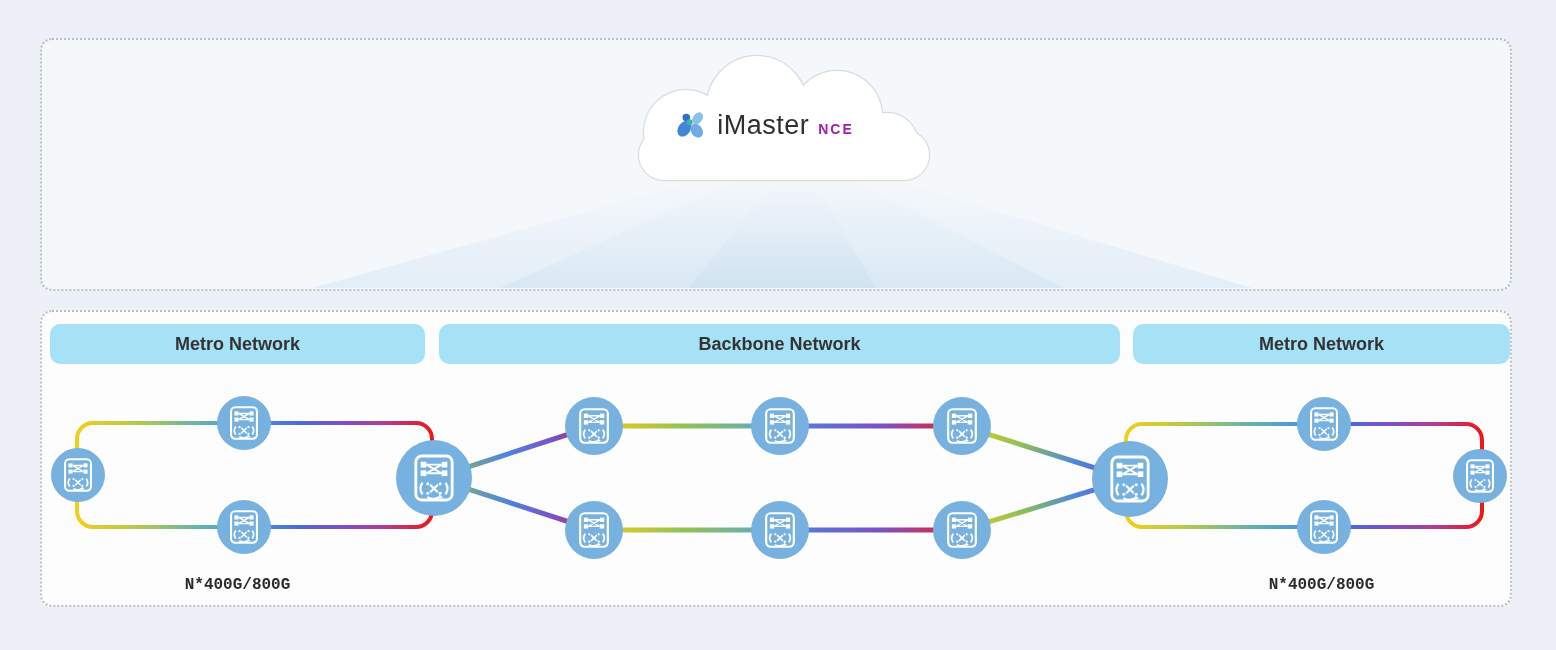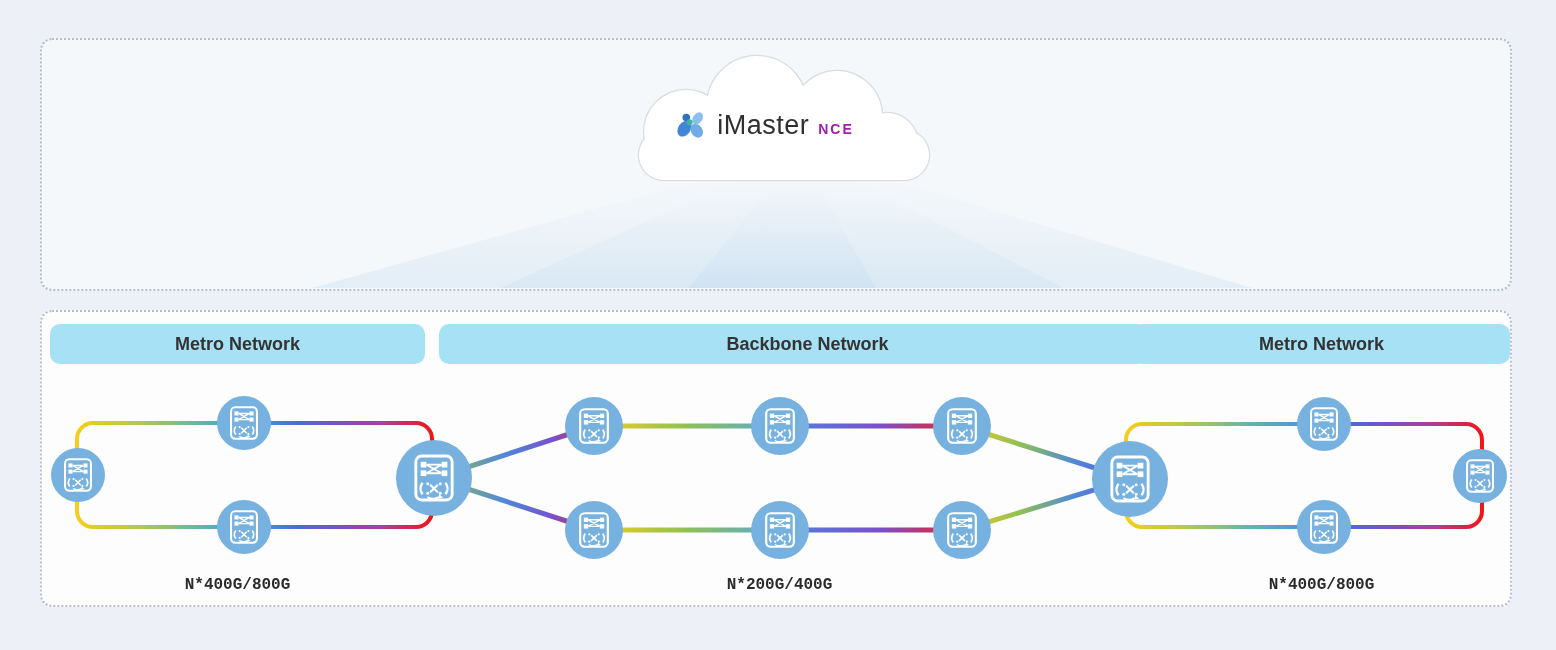--- a/index.html
+++ b/index.html
@@ -26,21 +26,21 @@
   }
   .brand-name{font-size:27px;font-weight:500;color:#2F2F2F;letter-spacing:.5px;}
   .brand-suffix{font-size:14px;font-weight:700;color:#a21caf;letter-spacing:2px;position:relative;top:4px;}
 
   .hdr{
     position:absolute;top:12px;height:40px;border-radius:10px;
     background:#A7E1F5;display:flex;align-items:center;justify-content:center;
     font-size:18px;font-weight:700;color:#333;
   }
   .hdr-1{left:8px;width:375px;}
-  .hdr-2{left:397px;width:681px;padding-left:28px;}
+  .hdr-2{left:397px;width:681px;}
   .hdr-3{left:1091px;width:377px;}
 
   .topology{position:absolute;left:0;top:0;width:1472px;height:293px;}
 
   .cap{
     position:absolute;top:264px;height:22px;
     font-size:16px;font-weight:700;color:#2B2B2B;text-align:center;font-family:Liberation Mono, monospace;
   }
   .cap-1{left:8px;width:375px;}
   .cap-2{left:397px;width:681px;}
@@ -254,16 +254,15 @@
         <circle cx="1282" cy="215" r="27" fill="#77B1DF"></circle>
         <use href="#oxc" x="1267" y="197" width="30" height="36"></use>
       </g>
       <g>
         <circle cx="1438" cy="164" r="27" fill="#77B1DF"></circle>
         <use href="#oxc" x="1423" y="146" width="30" height="36"></use>
       </g>
     </svg>
 
     <div class="cap cap-1">N*400G/800G</div>
-    <div class="cap cap-2">N*200G/400G</div>
     <div class="cap cap-3">N*400G/800G</div>
   </div>
 </div>
 
 </body></html>

